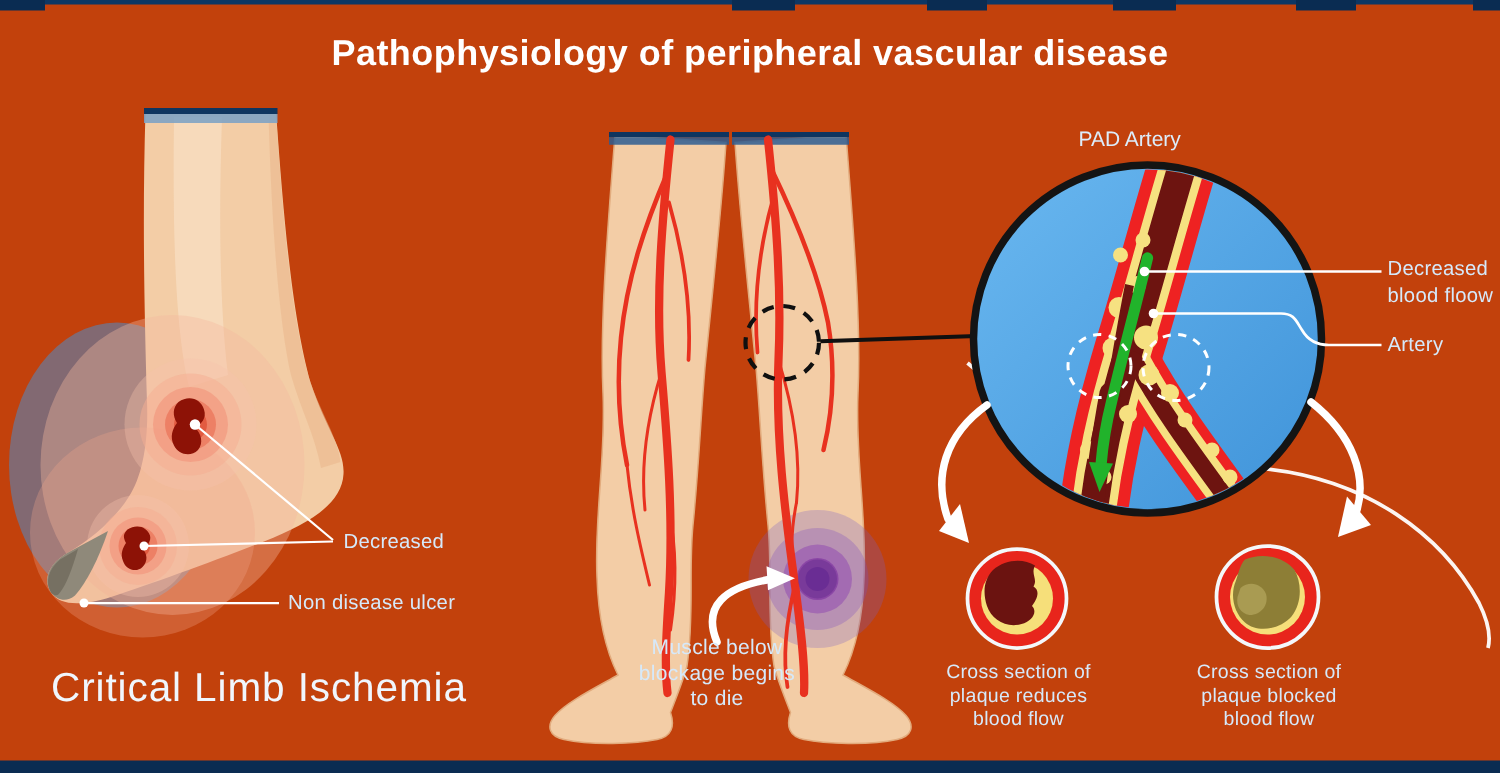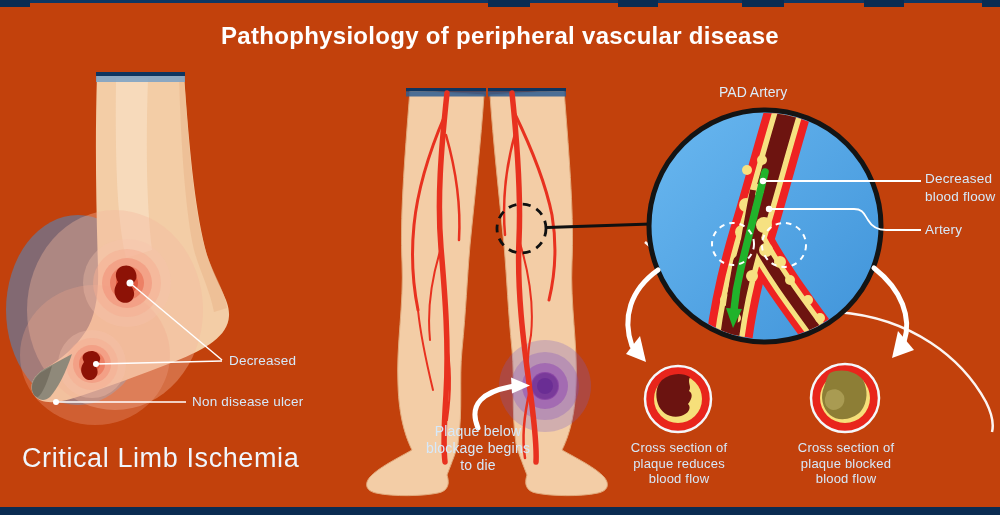--- a/index.html
+++ b/index.html
@@ -14,21 +14,21 @@
   .art{position:absolute;top:0;left:0;}
   .label{
     position:absolute;color:#d6e9fa;font-size:13.5px;line-height:1.25;
     white-space:pre-line;letter-spacing:.2px;
   }
   .title{
     position:absolute;top:22px;left:0;width:1000px;text-align:center;
     color:#ffffff;font-size:24px;font-weight:bold;letter-spacing:.3px;
   }
   .cli{
-    position:absolute;top:443px;left:22px;color:#f0f6fd;font-size:27px;
+    position:absolute;top:443px;left:34px;color:#f0f6fd;font-size:27px;
     font-weight:400;letter-spacing:.6px;
   }
   .pad{position:absolute;top:84px;left:719px;color:#dcedfb;font-size:14px;}
   .center-text{text-align:center;}
 </style>
 </head>
 <body>
 
 <div class="canvas">
 
@@ -257,21 +257,21 @@
       </g>
     </g>
   </svg>
 
   <div class="title">Pathophysiology of peripheral vascular disease</div>
 
   <div class="label" style="top:353px;left:229px;">Decreased</div>
   <div class="label" style="top:394px;left:192px;">Non disease ulcer</div>
   <div class="cli">Critical Limb Ischemia</div>
 
-  <div class="label center-text" style="top:423px;left:417px;width:122px;font-size:14px;line-height:1.2;">Plaque below
+  <div class="label center-text" style="top:423px;left:417px;width:122px;font-size:14px;line-height:1.2;">Muscle below
 blockage begins
 to die</div>
 
   <div class="pad">PAD Artery</div>
   <div class="label" style="top:170px;left:925px;line-height:1.35;">Decreased
 blood floow</div>
   <div class="label" style="top:222px;left:925px;">Artery</div>
 
   <div class="label center-text" style="top:440px;left:618px;width:122px;font-size:13px;line-height:1.2;">Cross section of
 plaque reduces

